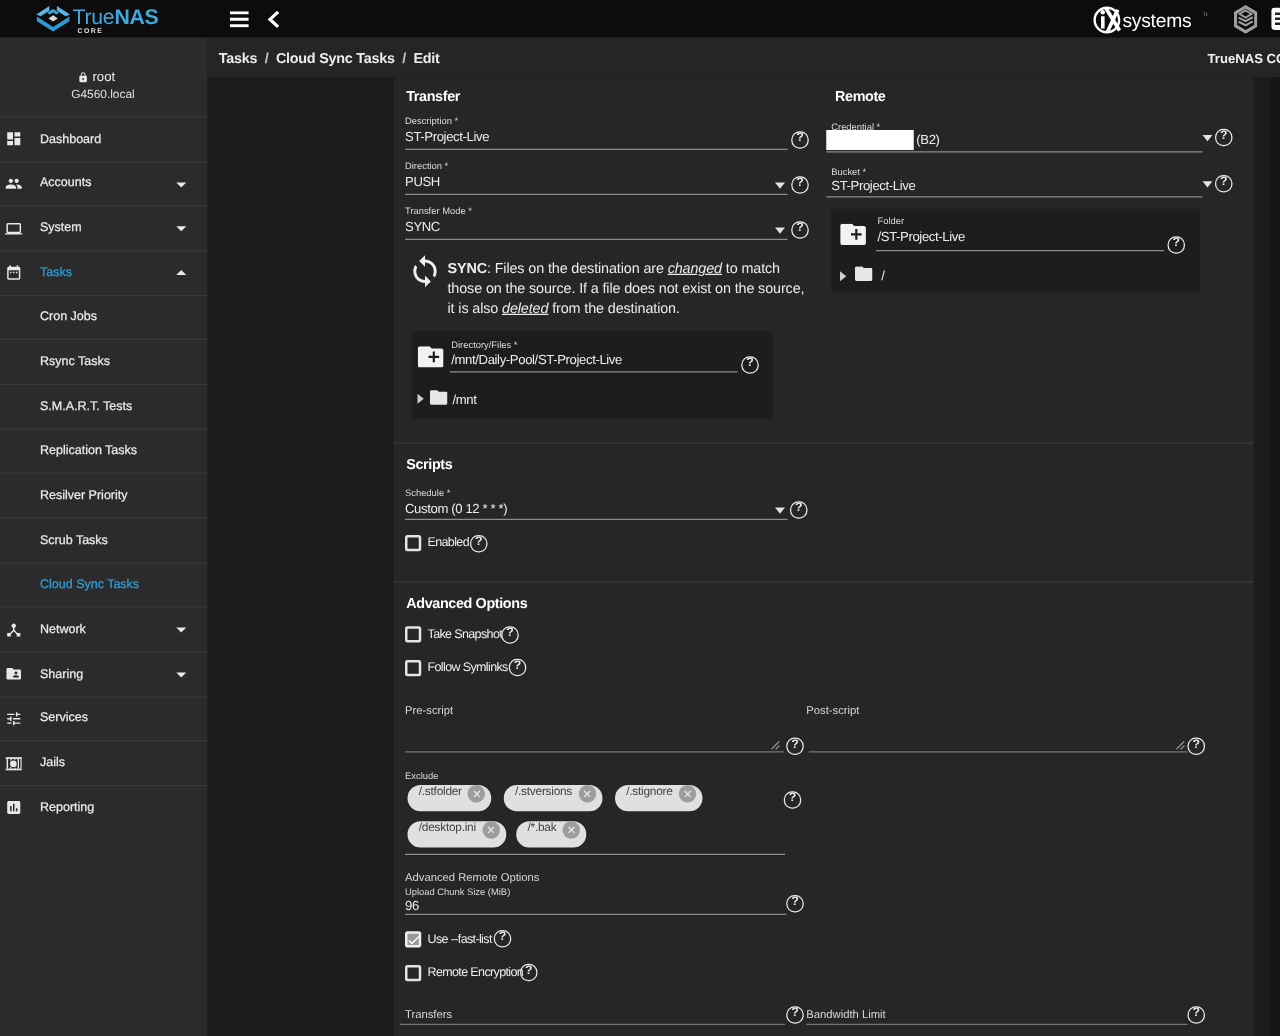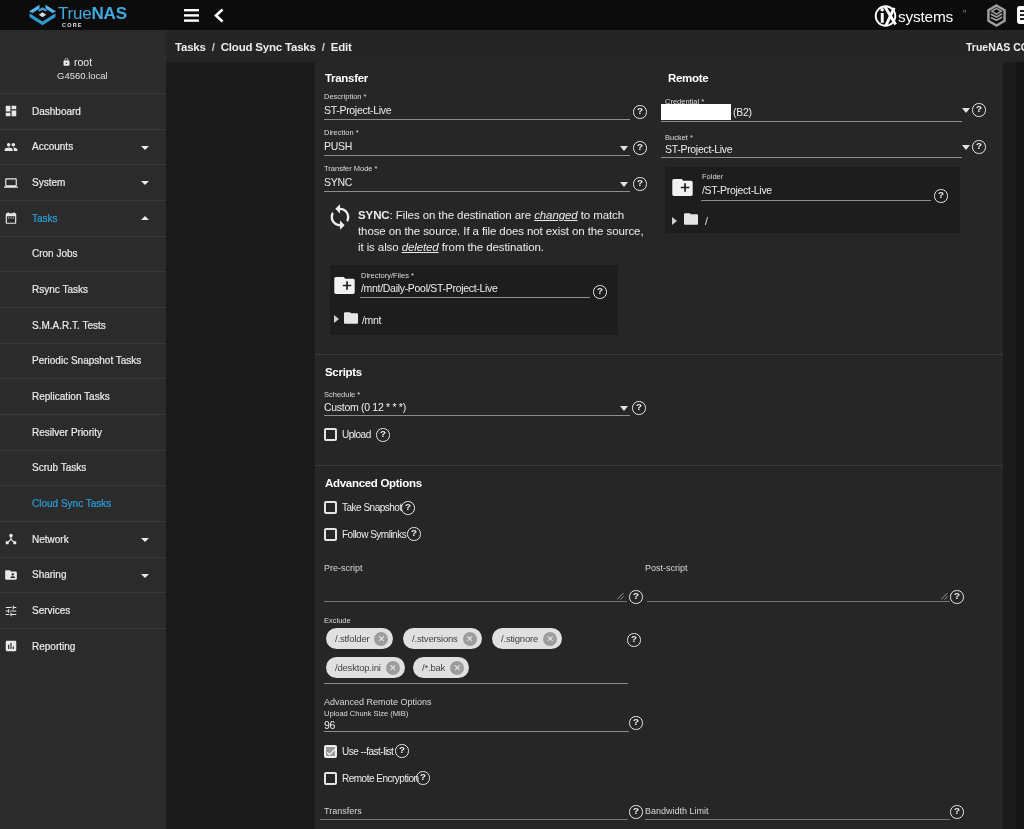--- a/index.html
+++ b/index.html
@@ -23,21 +23,21 @@
 .hd{position:absolute;font-size:11.5px;letter-spacing:-0.3px;font-weight:bold;color:#fff;white-space:nowrap}
 .ul{position:absolute;height:1px;background:#8d8d8d}
 .ul2{position:absolute;height:1px;background:#757575}
 .q{position:absolute;width:13.4px;height:13.4px;border:1.9px solid #ebebeb;border-radius:50%;
 color:#ebebeb;font-size:9.8px;font-weight:bold;text-align:center;line-height:9.6px}
 .dd{position:absolute;width:0;height:0;border-left:4.5px solid transparent;border-right:4.5px solid transparent;border-top:5px solid #e2e2e2}
 .cb{position:absolute;width:13px;height:13px;border:2px solid #e4e4e4;border-radius:2px}
 .dvd{position:absolute;height:1px;background:#3a3a3a}
 .box{position:absolute;background:#1d1d1d}
 .chip{position:absolute;height:21px;background:#e0e0e0;border-radius:11px;color:#424242;
-font-size:9.5px;letter-spacing:-0.2px;display:flex;align-items:center;padding:0 5px 0 9px}
+font-size:9.5px;letter-spacing:-0.2px;display:flex;align-items:flex-start;padding:0 5px 0 9px}
 .chip .x{width:14px;height:14px;border-radius:50%;background:#9d9d9d;color:#ededed;
 font-size:9px;line-height:14px;text-align:center;margin-left:5px}
 .tri{position:absolute;width:0;height:0;border-top:4px solid transparent;border-bottom:4px solid transparent;border-left:5.5px solid #cfcfcf}
 </style></head><body>
 
 <div id="hdr">
 <svg class="abs" style="left:28px;top:3px" width="29" height="23" viewBox="0 0 58 46">
 <polygon points="2,17 23,3.5 23,11 9,20" fill="#58b7e6"></polygon>
 <polygon points="56,17 35,3.5 35,11 49,20" fill="#58b7e6"></polygon>
 <polygon points="29,8.5 19.5,14.5 23.5,17 29,13.5 34.5,17 38.5,14.5" fill="#3fa5dc"></polygon>
@@ -120,23 +120,20 @@
 <div class="srow">
       <span class="txt" style="color:#eaeaea">Cron Jobs</span>
     </div>
 <div class="srow">
       <span class="txt" style="color:#eaeaea">Rsync Tasks</span>
     </div>
 <div class="srow">
       <span class="txt" style="color:#eaeaea">S.M.A.R.T. Tests</span>
     </div>
 <div class="srow">
-      <span class="txt" style="color:#eaeaea">Periodic Snapshot Tasks</span>
-    </div>
-<div class="srow">
       <span class="txt" style="color:#eaeaea">Replication Tasks</span>
     </div>
 <div class="srow">
       <span class="txt" style="color:#eaeaea">Resilver Priority</span>
     </div>
 <div class="srow">
       <span class="txt" style="color:#eaeaea">Scrub Tasks</span>
     </div>
 <div class="srow">
       <span class="txt" style="color:#2d9fd9">Cloud Sync Tasks</span>
@@ -153,20 +150,34 @@
         <path d="M20 6h-8l-2-2H4c-1.1 0-2 .9-2 2v12c0 1.1.9 2 2 2h16c1.1 0 2-.9 2-2V8c0-1.1-.9-2-2-2zm-5 3c1.1 0 2 .9 2 2s-.9 2-2 2-2-.9-2-2 .9-2 2-2zm4 8h-8v-1c0-1.33 2.67-2 4-2s4 .67 4 2v1z"></path>
       </svg>
       <span class="txt" style="color:#eaeaea">Sharing</span>
       <span class="caret cdn" style="top:16px"></span>
     </div>
 <div class="srow">
       <svg viewBox="0 0 24 24" fill="#e8e8e8">
         <path d="M3 17v2h6v-2H3zM3 5v2h10V5H3zm10 16v-2h8v-2h-8v-2h-2v6h2zM7 9v2H3v2h4v2h2V9H7zm14 4v-2H11v2h10zm-6-4h2V7h4V5h-4V3h-2v6z"></path>
       </svg>
       <span class="txt" style="color:#eaeaea">Services</span>
+    </div>
+<div class="srow">
+      <svg viewBox="0 0 24 24" fill="#e8e8e8">
+        <rect x="1" y="3" width="22" height="2.4"></rect>
+        <rect x="1" y="18.6" width="22" height="2.4"></rect>
+        <rect x="2.2" y="5.4" width="2" height="13.2"></rect>
+        <rect x="7.2" y="5.4" width="2" height="13.2"></rect>
+        <rect x="12.2" y="5.4" width="2" height="13.2"></rect>
+        <rect x="17.2" y="5.4" width="2" height="13.2"></rect>
+        <rect x="21.2" y="5.4" width="1.6" height="13.2"></rect>
+        <circle cx="11.5" cy="12" r="6" fill="#2b2b2b"></circle>
+        <circle cx="11.5" cy="12" r="4.6"></circle>
+      </svg>
+      <span class="txt" style="color:#eaeaea">Jails</span>
     </div>
 <div class="srow">
       <svg viewBox="0 0 24 24" fill="#e8e8e8">
         <path d="M19 3H5c-1.1 0-2 .9-2 2v14c0 1.1.9 2 2 2h14c1.1 0 2-.9 2-2V5c0-1.1-.9-2-2-2zM9 17H7v-7h2v7zm4 0h-2V7h2v10zm4 0h-2v-4h2v4z"></path>
       </svg>
       <span class="txt" style="color:#eaeaea">Reporting</span>
     </div>
 </div>
 <div id="gut"></div>
 <div id="card"></div>
@@ -230,21 +241,21 @@
     </svg>
 <span class="val" style="left:705px;top:215px">/</span>
 <div class="dvd" style="left:315px;top:354px;width:688px"></div>
 <span class="hd" style="left:325px;top:366px">Scripts</span>
 <span class="lbl" style="left:324px;top:390px">Schedule *</span>
 <span class="val" style="left:324px;top:401px">Custom (0 12 * * *)</span>
 <div class="ul" style="left:324px;top:415px;width:306px"></div>
 <span class="dd" style="left:619.5px;top:405.5px"></span>
 <span class="q" style="left:632.3px;top:401.3px">?</span>
 <span class="cb" style="left:324px;top:428px"></span>
-<span class="cbl" style="left:342px;top:429px">Upload</span>
+<span class="cbl" style="left:342px;top:429px">Enabled</span>
 <span class="q" style="left:376.3px;top:428.3px">?</span>
 <div class="dvd" style="left:315px;top:465px;width:688px"></div>
 <span class="hd" style="left:325px;top:477px">Advanced Options</span>
 <span class="cb" style="left:324px;top:501px"></span>
 <span class="cbl" style="left:342px;top:502px">Take Snapshot</span>
 <span class="q" style="left:401.3px;top:501.3px">?</span>
 <span class="cb" style="left:324px;top:528px"></span>
 <span class="cbl" style="left:342px;top:529px">Follow Symlinks</span>
 <span class="q" style="left:407.3px;top:527.3px">?</span>
 <span class="mlbl" style="left:324px;top:563px">Pre-script</span>

